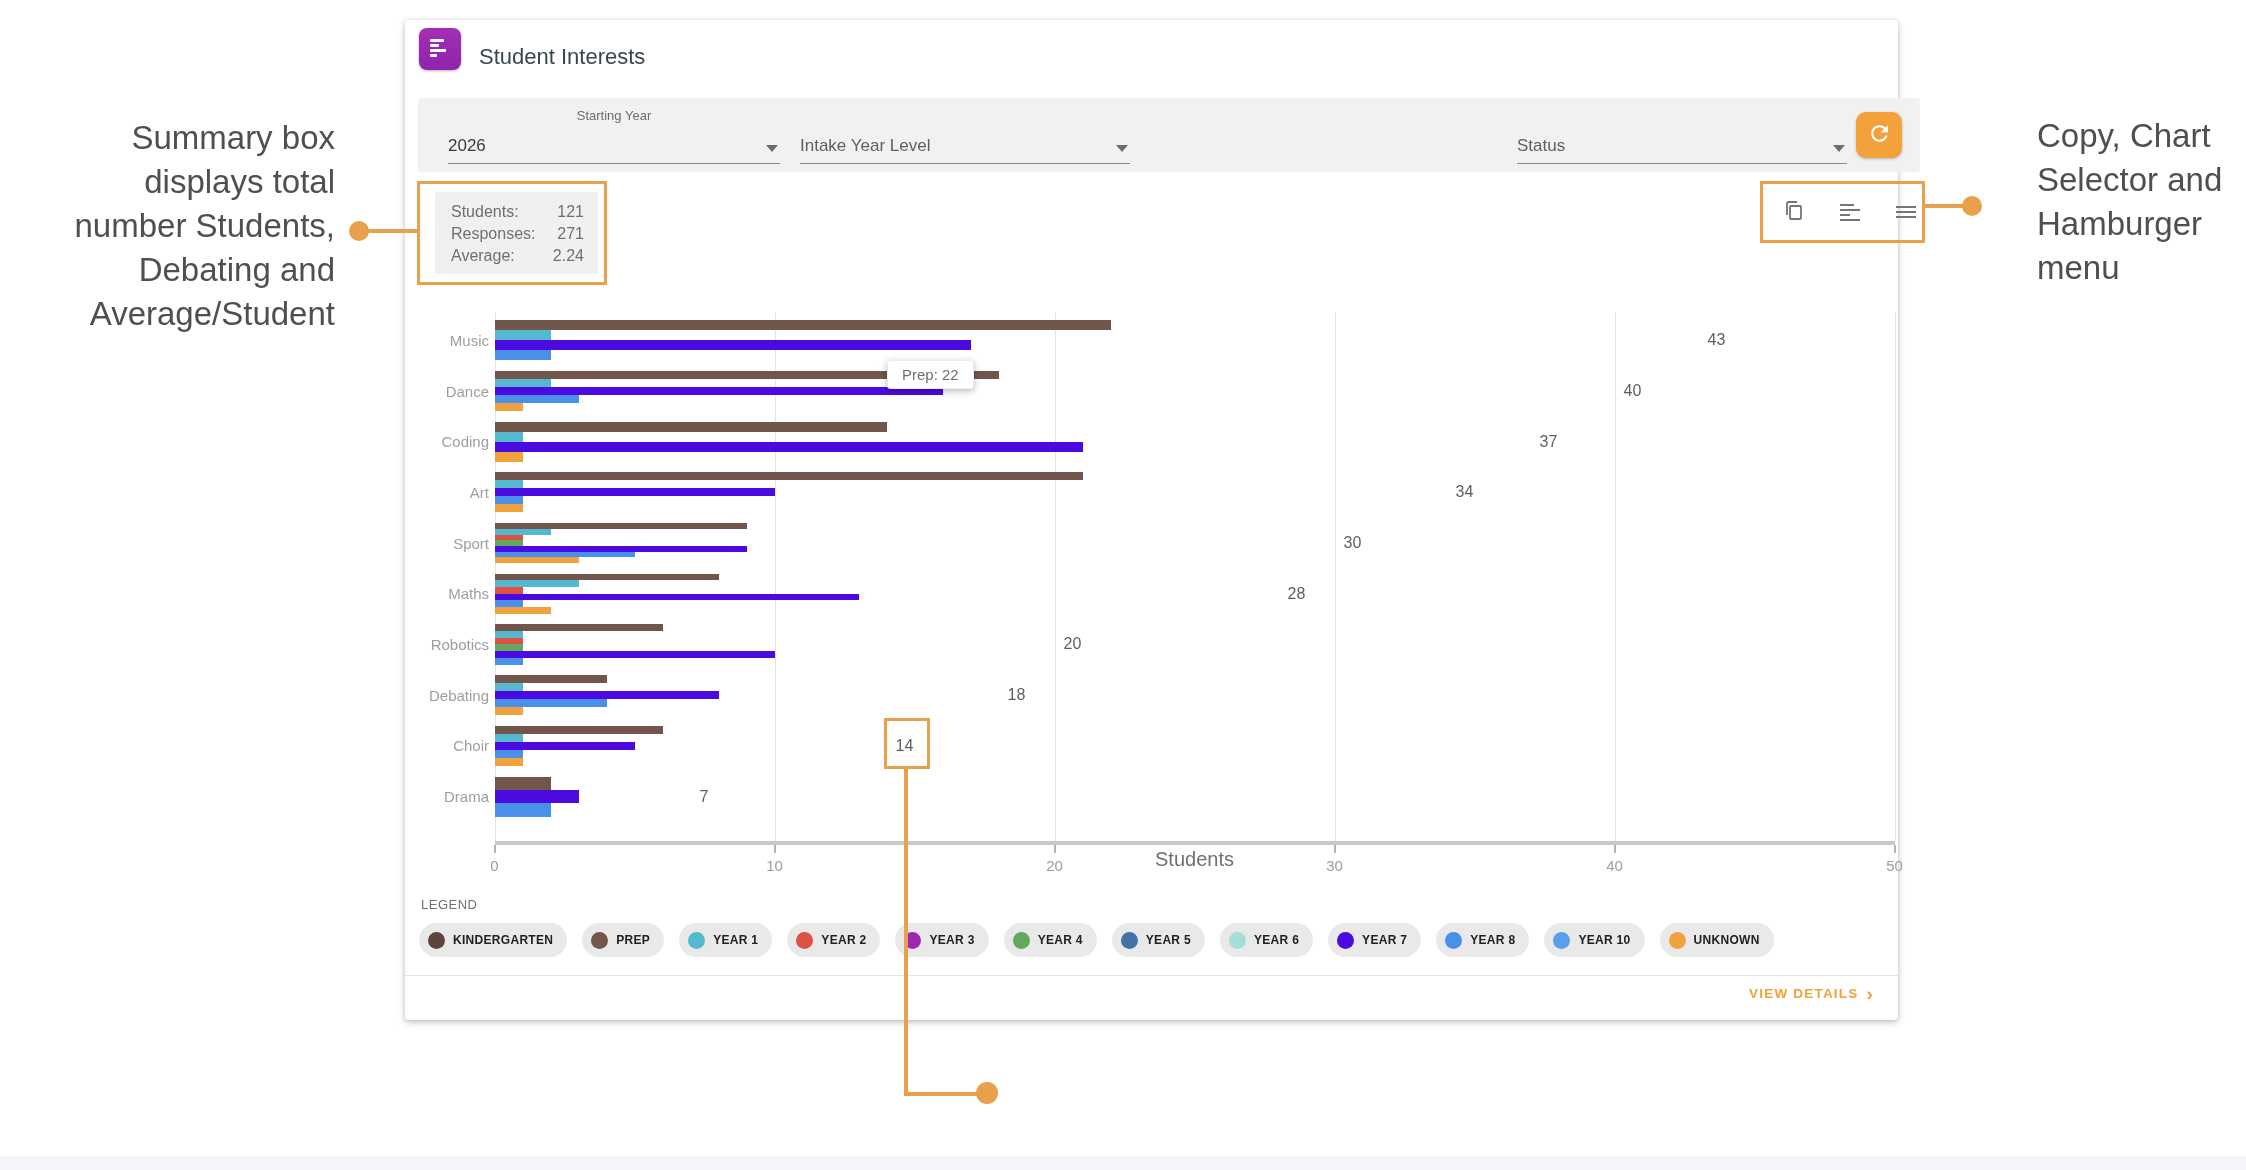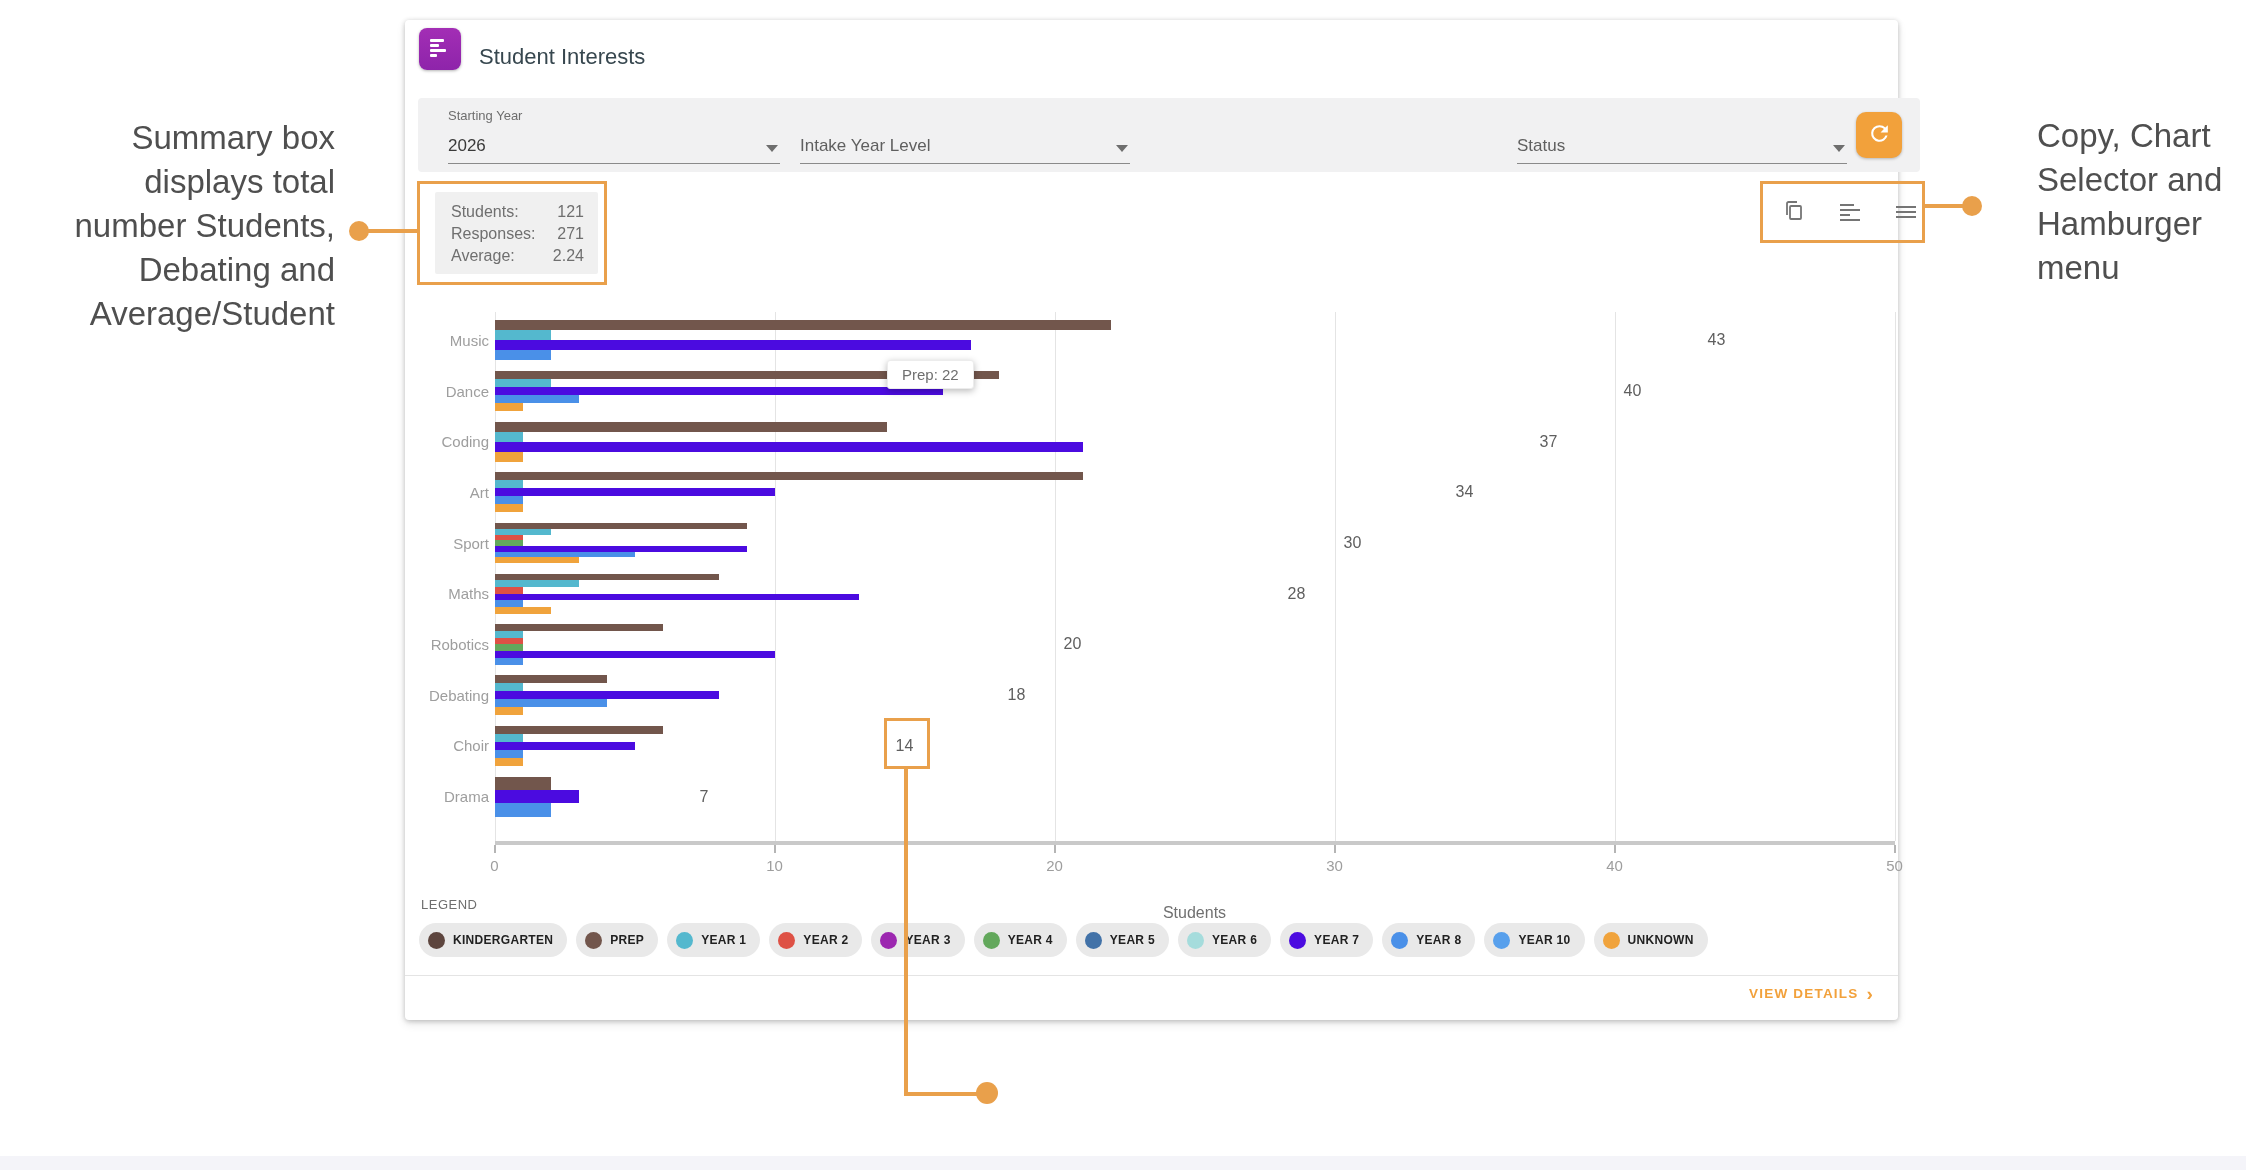--- a/index.html
+++ b/index.html
@@ -13,21 +13,21 @@
           box-shadow:0 1px 5px rgba(0,0,0,.22), 0 4px 10px rgba(0,0,0,.10); }
   .card-header { position:absolute; left:0; top:0; width:100%; height:72px; }
   .app-icon { position:absolute; left:14px; top:8px; width:42px; height:42px; border-radius:8px;
               background:linear-gradient(180deg,#A32EB5,#8E24AA); box-shadow:0 1px 3px rgba(0,0,0,.3);
               display:flex; align-items:center; justify-content:center; }
   .card-title { position:absolute; left:74px; top:24px; font-size:22px; color:#37474F; font-weight:500; }
 
   
   .filter-bar { position:absolute; left:13px; top:78px; width:1502px; height:74px;
                 background:#F1F1F2; border-radius:4px; }
-  .field { position:absolute; top:8px; height:58px; }
+  .field { position:absolute; top:8px; height:58px;text-align:center; }
   .field .flabel { font-size:13px; color:#6E6E6E; }
   .field .fvalue { position:absolute; left:0; bottom:8px; font-size:17px; color:#3A3A3A; }
   .field .fplaceholder { position:absolute; left:0; bottom:8px; font-size:17px; color:#5F5F5F; }
   .field .underline { position:absolute; left:0; right:0; bottom:0; border-bottom:1px solid #8A8A8A; }
   .field .arrow { position:absolute; right:2px; bottom:12px; width:0; height:0;
                   border-left:6px solid transparent; border-right:6px solid transparent; border-top:7px solid #6E6E6E; }
   .refresh-btn { position:absolute; left:1438px; top:14px; width:46px; height:46px; border-radius:10px;
                  background:#F2A13B; border:none; cursor:pointer; display:flex; align-items:center; justify-content:center;
                  box-shadow:0 1px 3px rgba(0,0,0,.25); }
 
@@ -53,29 +53,29 @@
   .cat-label { height:50.7px; display:flex; align-items:center; justify-content:flex-end;
                font-size:15px; color:#9E9E9E; }
   .bars { position:absolute; left:89.5px; top:295px; width:1400px; }
   .bar-row { height:50.7px; display:flex; align-items:center; }
   .bar-track { position:relative; width:100%; height:40px; display:flex;flex-direction:column; }
   .seg { height:100%; }
   .bar-value { position:absolute; top:50%; transform:translateY(-50%); font-size:16px; color:#5F5F5F; }
   .tick-row { position:absolute; left:89.5px; top:825px; width:1400px; height:40px; }
   .tick-mark { position:absolute; top:0; width:2px; height:8px; background:#B5B5B5; transform:translateX(-50%); }
   .tick-label { position:absolute; top:12px; transform:translateX(-50%); font-size:15px; color:#9E9E9E; }
-  .x-label { position:absolute; left:89.5px; top:884px; width:1400px; text-align:center;
-             font-size:16px; color:#707070; }
+  .x-label { position:absolute; left:89.5px; top:828px; width:1400px; text-align:center;
+             font-size:20px; color:#707070; }
   .tooltip { position:absolute; left:482px; top:340px; background:#fff; border:1px solid #ECECEC;
              border-radius:3px; box-shadow:0 2px 7px rgba(0,0,0,.28); padding:5px 14px;
              font-size:15px; color:#6F6F6F; white-space:nowrap; }
 
   
   .legend-title { position:absolute; left:16px; top:877px; font-size:13px; color:#6E6E6E; letter-spacing:.5px; }
-  .legend-chips { position:absolute; left:14px; top:903px; display:flex; gap:9px;text-align:right; }
+  .legend-chips { position:absolute; left:14px; top:903px; display:flex; gap:15px;text-align:right; }
   .chip { height:34px; border-radius:17px; background:#E9E9E9; display:flex; align-items:center;
           padding:0 14px 0 9px; cursor:pointer; }
   .chip-dot { width:17px; height:17px; border-radius:50%; margin-right:8px; flex:0 0 17px; }
   .chip-label { font-size:12px; font-weight:bold; color:#212121; letter-spacing:.3px; white-space:nowrap; }
 
   
   .footer-divider { position:absolute; left:0; top:955px; width:100%; border-top:1px solid #E4E4E4; }
   .view-details { position:absolute; right:24px; top:966px; background:none; border:none; cursor:pointer;
                   font-family:"Liberation Sans",sans-serif; font-size:13.5px; font-weight:bold; color:#F2A13B;
                   letter-spacing:1.2px; display:flex; align-items:center; gap:8px; }

